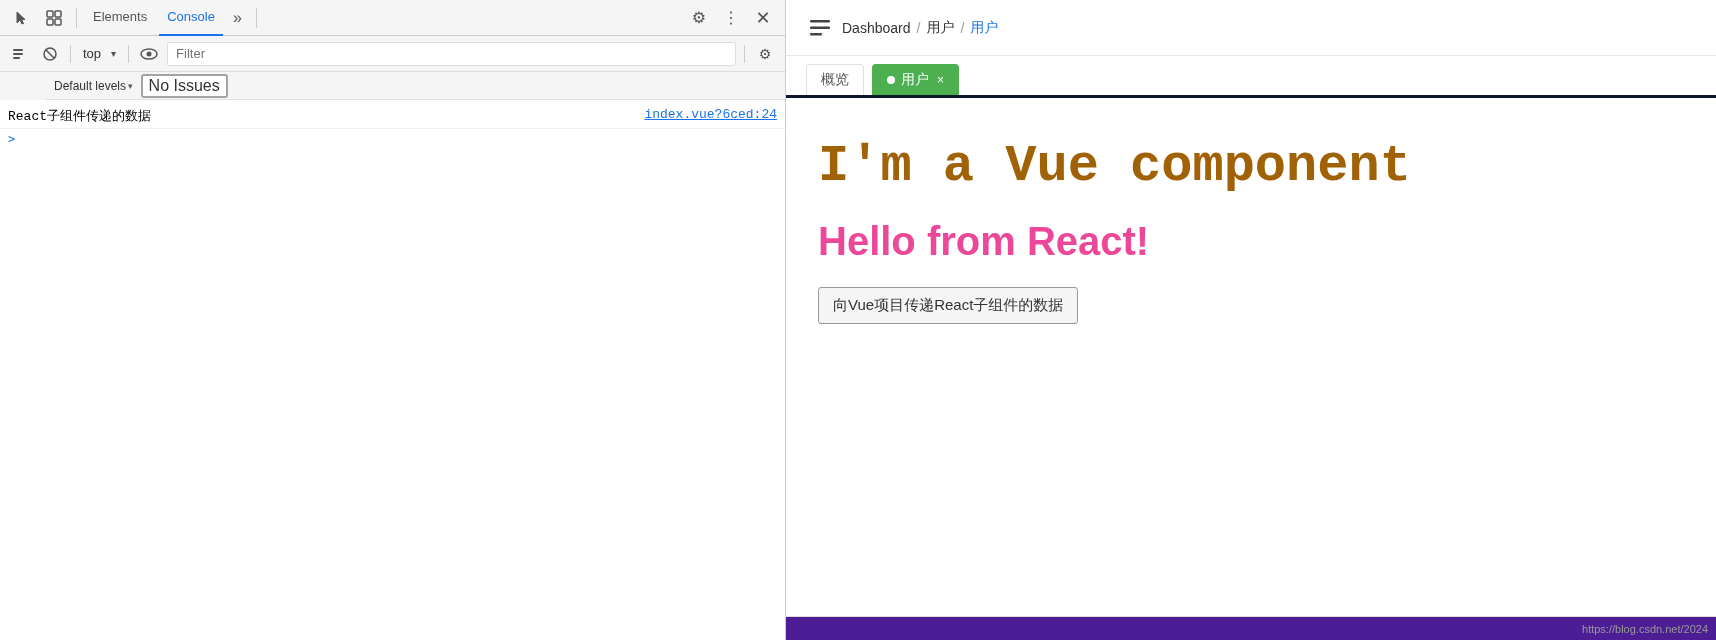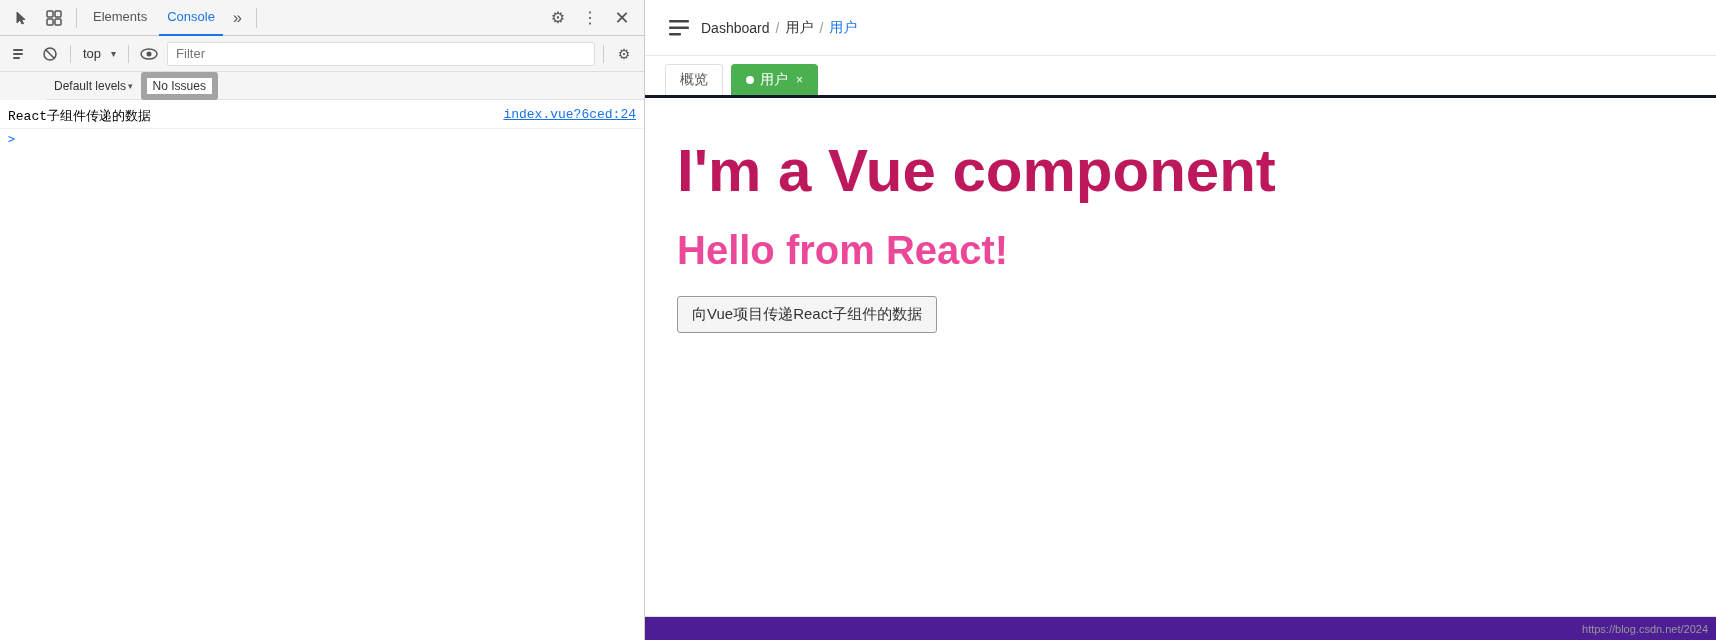--- a/index.html
+++ b/index.html
@@ -7,21 +7,21 @@
       font-family: -apple-system, BlinkMacSystemFont, 'Segoe UI', Arial, sans-serif;
       display: flex;
       width: 1716px;
       height: 640px;
       overflow: hidden;
       background: #fff;
     }
 
     
     .devtools-panel {
-      width: 645px;
+      width: 786px;
       height: 640px;
       background: #f5f5f5;
       border-right: 1px solid #ccc;
       display: flex;
       flex-direction: column;
       font-size: 13px;
     }
 
     
     .devtools-tabs {
@@ -150,24 +150,24 @@
       padding: 0 8px;
       gap: 8px;
       margin-left: 46px;
     }
     .levels-dropdown {
       display: flex; align-items: center; gap: 2px;
       cursor: pointer; font-size: 12px; color: #333;
     }
     .levels-dropdown .caret { font-size: 9px; color: #555; }
     .no-issues-badge {
-      border: 6px solid #a3a3a3;
+      border: 2px solid #a3a3a3;
       border-radius: 3px;
       padding: 1px 6px;
-      font-size: 12px;
+      font-size: 16px;
       color: #333;
       background: #fff;
       cursor: pointer;
     }
 
     
     .devtools-console-output {
       flex: 1;
       background: #fff;
       overflow-y: auto;
@@ -280,24 +280,25 @@
 
     
     .app-content {
       flex: 1;
       padding: 40px 32px;
       display: flex;
       flex-direction: column;
       gap: 24px;
     }
     .app-heading {
-      font-size: 60px;
+      font-size: 52px;
       font-weight: 900;
-      color: #be185d;
+      color: #a16207;
       line-height: 1.1;
+      font-family: Liberation Mono, monospace;
     }
     .app-subheading {
       font-size: 40px;
       font-weight: 900;
       color: #ec4899;
       line-height: 1.1;
     }
     .app-button {
       display: inline-block;
       padding: 8px 14px;

